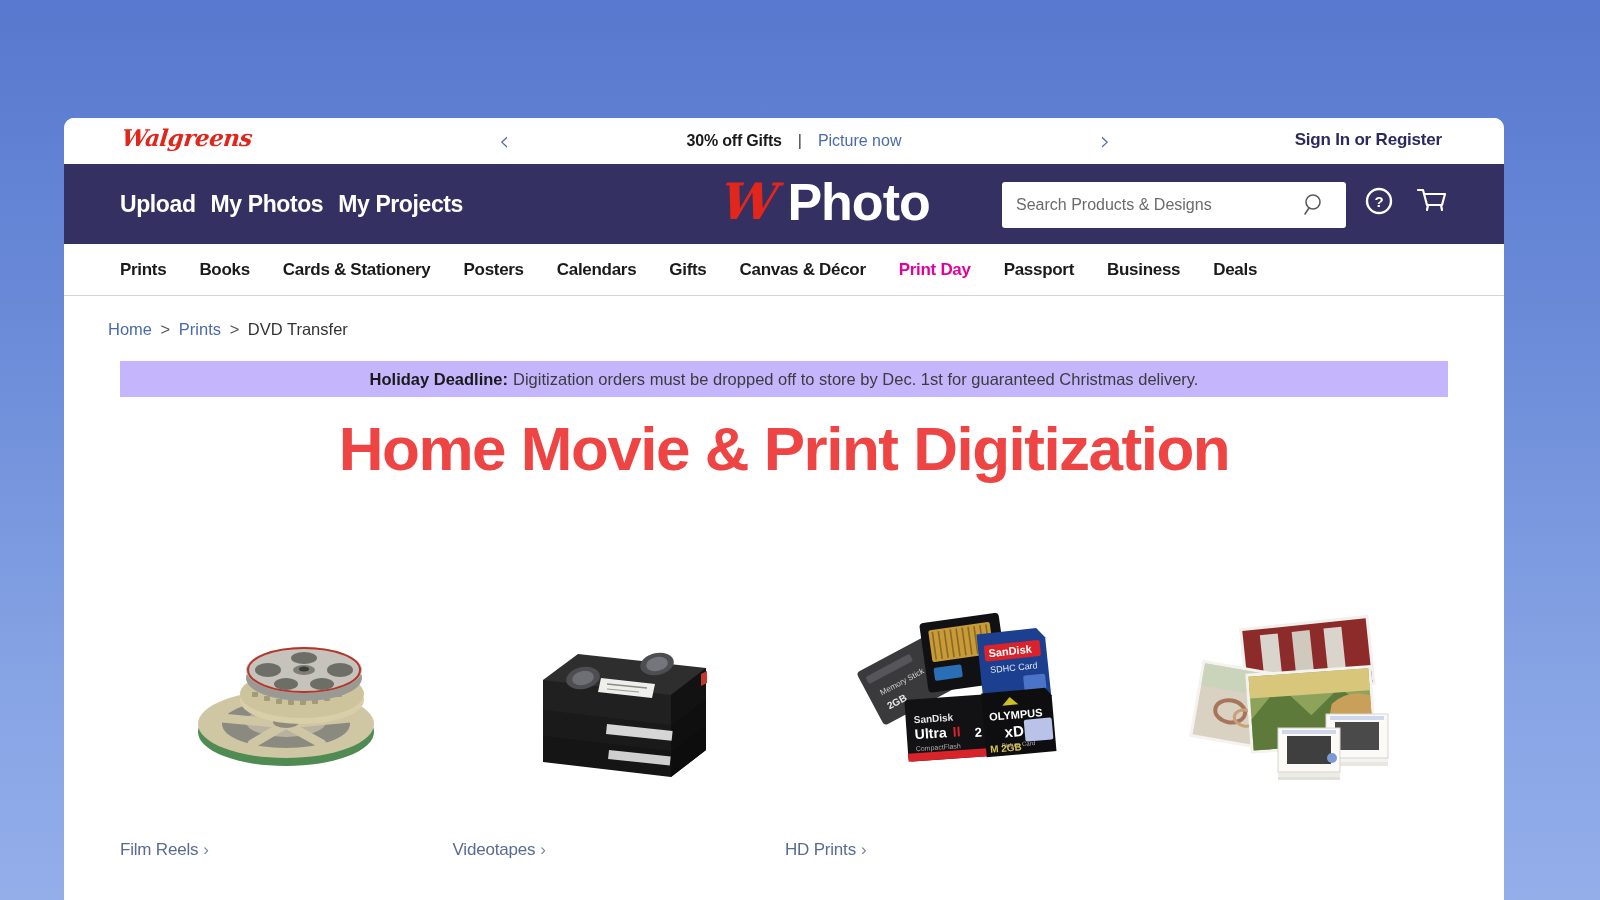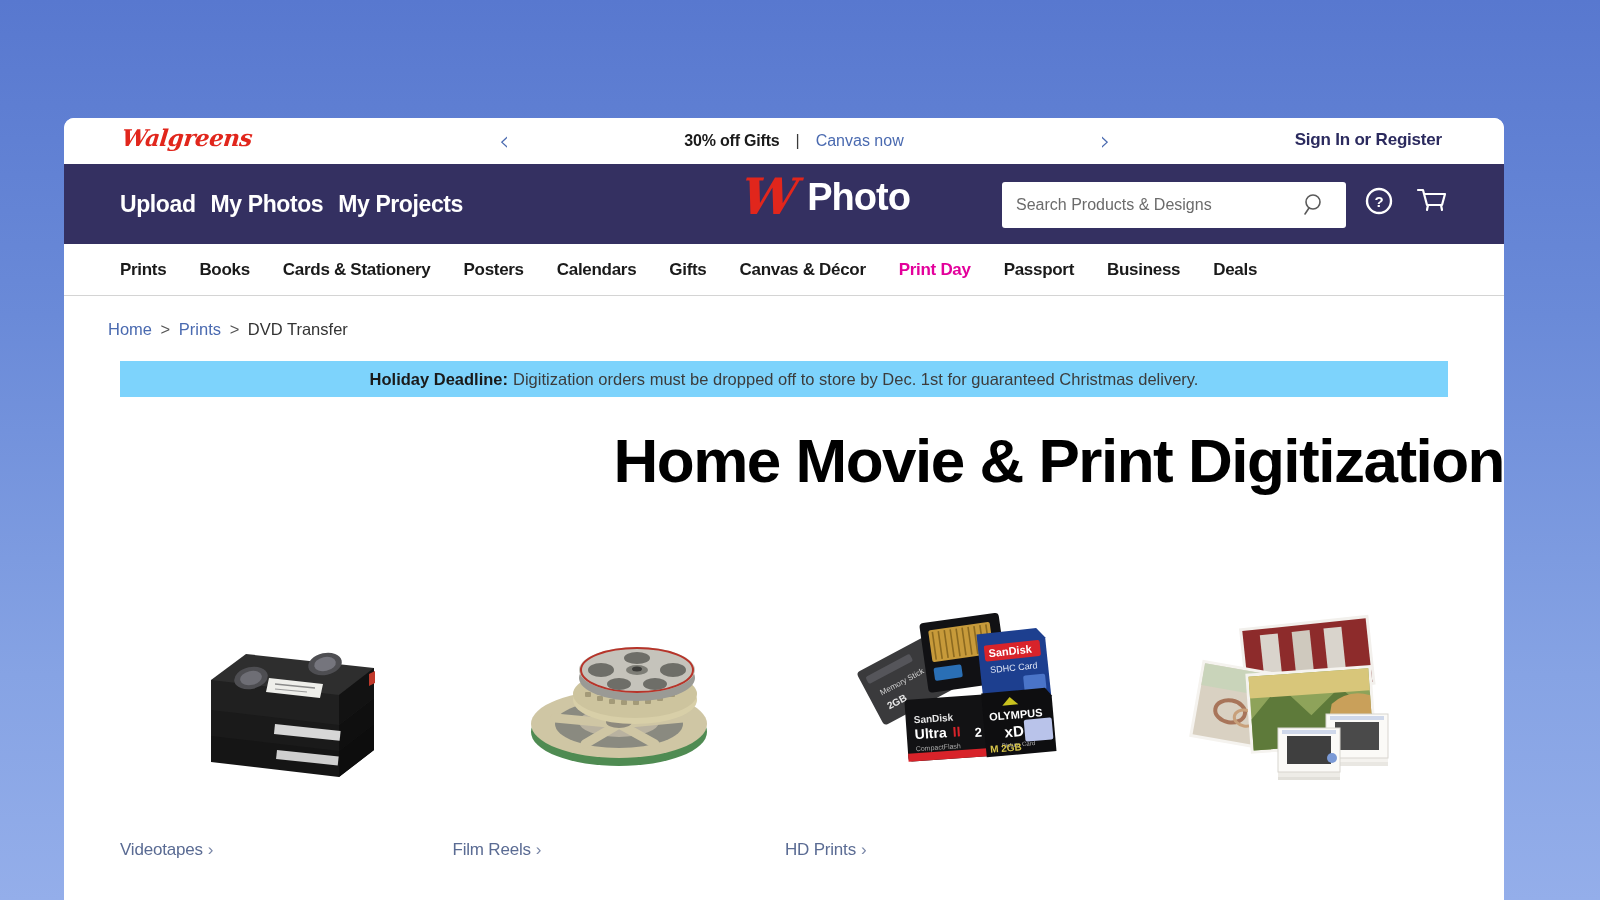--- a/index.html
+++ b/index.html
@@ -81,21 +81,21 @@
     position: absolute; left: 632px; top: 8px;
     width: 260px; display: flex; align-items: center; justify-content: center; gap: 9px;
   }
   .brand-w {
     font-family: "DejaVu Serif", serif;
     font-style: italic; font-weight: bold;
     font-size: 50px; color: #e1261c;
     line-height: 1; transform: skewX(-5deg);
   }
   .brand-text {
-    color: #ffffff; font-size: 38px; font-weight: bold; letter-spacing: -1px;
+    color: #ffffff; font-size: 52px; font-weight: bold; letter-spacing: -1px;
   }
   .search-wrap {
     position: absolute; left: 938px; top: 18px;
     width: 344px; height: 46px;
     background: #ffffff; border-radius: 3px;
     display: flex; align-items: center;
   }
   .search-input {
     border: none; outline: none; background: transparent;
     width: 280px; margin-left: 14px;
@@ -130,34 +130,34 @@
     padding: 24px 0 0 44px;
     font-size: 16.5px; color: #333333;
   }
   .breadcrumb a { color: #4a6ab0; text-decoration: none; }
   .breadcrumb .sep { color: #555; margin: 0 4px; }
 
   
   .holiday-banner {
     margin: 22px 56px 0 56px;
     height: 36px;
-    background: #7dd3fc;
+    background: #c4b5fd;
     display: flex; align-items: center; justify-content: center;
     font-size: 16.5px; color: #3c3c3c;
   }
   .holiday-banner b { color: #1a1a1a; margin-right: 5px; }
 
   
   .page-title {
-    margin-top: 28px;
-    text-align: right;
+    margin-top: 16px;
+    text-align: center;
     font-family: "Liberation Sans Narrow", "Liberation Sans", sans-serif;
     font-size: 62px;
     font-weight: bold;
-    color: #000000;
+    color: #ef4444;
     letter-spacing: -1.5px;
   }
 
   
   .tiles {
     position: absolute;
     left: 56px; top: 442px;
     width: 1330px;
     display: flex;
   }
@@ -181,21 +181,21 @@
 <div class="page-card">
 
   <div class="promo-bar">
     <div class="wg-logo">Walgreens</div>
 
     <div class="promo-arrow left">‹</div>
 
     <div class="promo-center">
       <span class="promo-deal">30% off Gifts</span>
       <span class="promo-sep">|</span>
-      <span class="promo-link">Canvas now</span>
+      <span class="promo-link">Picture now</span>
     </div>
 
     <div class="promo-arrow right">›</div>
 
     <div class="signin">Sign In or Register</div>
   </div>
 
   <div class="navbar">
     <div class="nav-left">
       <a href="#">Upload</a>
@@ -261,57 +261,20 @@
     <b>Holiday Deadline:</b>
     <span>Digitization orders must be dropped off to store by Dec. 1st for guaranteed Christmas delivery.</span>
   </div>
 
   <h1 class="page-title">Home Movie &amp; Print Digitization</h1>
 
   <div class="tiles">
 
     <div class="tile">
       <div class="tile-img">
-        <svg width="215" height="190" viewBox="0 0 215 190">
-          <g transform="translate(10,22)">
-
-            <path d="M22 122 L22 150 L150 165 L185 138 L185 110 Z" fill="#151515"></path>
-            <path d="M22 122 L150 137 L185 110 L57 96 Z" fill="#232323"></path>
-            <path d="M150 137 L150 165 L185 138 L185 110 Z" fill="#0d0d0d"></path>
-            <rect x="88" y="138" width="62" height="9" transform="rotate(6 88 138)" fill="#cfcfcf"></rect>
-
-            <path d="M22 96 L22 124 L150 139 L185 112 L185 84 Z" fill="#1a1a1a"></path>
-            <path d="M22 96 L150 111 L185 84 L57 70 Z" fill="#282828"></path>
-            <path d="M150 111 L150 139 L185 112 L185 84 Z" fill="#0f0f0f"></path>
-            <rect x="86" y="112" width="66" height="10" transform="rotate(6 86 112)" fill="#d6d6d6"></rect>
-
-            <path d="M22 68 L22 98 L150 113 L185 86 L185 56 Z" fill="#202020"></path>
-            <path d="M22 68 L150 83 L185 56 L57 42 Z" fill="#2e2e2e"></path>
-            <path d="M150 83 L150 113 L185 86 L185 56 Z" fill="#121212"></path>
-
-            <ellipse cx="62" cy="66" rx="17" ry="11" transform="rotate(-12 62 66)" fill="#4e4e52"></ellipse>
-            <ellipse cx="62" cy="66" rx="11" ry="7" transform="rotate(-12 62 66)" fill="#6e6e75"></ellipse>
-            <ellipse cx="136" cy="52" rx="17" ry="11" transform="rotate(-12 136 52)" fill="#4e4e52"></ellipse>
-            <ellipse cx="136" cy="52" rx="11" ry="7" transform="rotate(-12 136 52)" fill="#75757d"></ellipse>
-
-            <path d="M80 66 L134 72 L131 86 L77 80 Z" fill="#eeeeea"></path>
-            <path d="M86 72 L126 76" stroke="#8a8a8a" stroke-width="1.4"></path>
-            <path d="M86 77 L118 80" stroke="#9a9a9a" stroke-width="1.2"></path>
-
-            <path d="M180 62 L186 59 L186 71 L180 74 Z" fill="#c0392b"></path>
-          </g>
-        </svg>
-      </div>
-      <div class="tile-label">
-        <span>Videotapes</span><span class="chev">›</span>
-      </div>
-    </div>
-
-    <div class="tile">
-      <div class="tile-img">
         <svg width="200" height="190" viewBox="0 0 200 190">
           <g transform="translate(8,18)">
 
             <ellipse cx="92" cy="124" rx="88" ry="34" fill="#4f8b52"></ellipse>
             <ellipse cx="92" cy="116" rx="88" ry="34" fill="#cfc6a4"></ellipse>
             <ellipse cx="92" cy="116" rx="64" ry="24" fill="#8a8a80"></ellipse>
             <ellipse cx="92" cy="114" rx="40" ry="15" fill="#b9b2a0"></ellipse>
 
             <g stroke="#cfc6a4" stroke-width="9" stroke-linecap="round">
               <line x1="92" y1="116" x2="28" y2="110"></line>
@@ -346,20 +309,57 @@
               <ellipse cx="92" cy="76" rx="12" ry="6"></ellipse>
               <ellipse cx="128" cy="76" rx="12" ry="6"></ellipse>
             </g>
             <ellipse cx="110" cy="62" rx="11" ry="5" fill="#7d7d76"></ellipse>
             <ellipse cx="110" cy="61" rx="5" ry="2.5" fill="#3d3d3a"></ellipse>
           </g>
         </svg>
       </div>
       <div class="tile-label">
         <span>Film Reels</span><span class="chev">›</span>
+      </div>
+    </div>
+
+    <div class="tile">
+      <div class="tile-img">
+        <svg width="215" height="190" viewBox="0 0 215 190">
+          <g transform="translate(10,22)">
+
+            <path d="M22 122 L22 150 L150 165 L185 138 L185 110 Z" fill="#151515"></path>
+            <path d="M22 122 L150 137 L185 110 L57 96 Z" fill="#232323"></path>
+            <path d="M150 137 L150 165 L185 138 L185 110 Z" fill="#0d0d0d"></path>
+            <rect x="88" y="138" width="62" height="9" transform="rotate(6 88 138)" fill="#cfcfcf"></rect>
+
+            <path d="M22 96 L22 124 L150 139 L185 112 L185 84 Z" fill="#1a1a1a"></path>
+            <path d="M22 96 L150 111 L185 84 L57 70 Z" fill="#282828"></path>
+            <path d="M150 111 L150 139 L185 112 L185 84 Z" fill="#0f0f0f"></path>
+            <rect x="86" y="112" width="66" height="10" transform="rotate(6 86 112)" fill="#d6d6d6"></rect>
+
+            <path d="M22 68 L22 98 L150 113 L185 86 L185 56 Z" fill="#202020"></path>
+            <path d="M22 68 L150 83 L185 56 L57 42 Z" fill="#2e2e2e"></path>
+            <path d="M150 83 L150 113 L185 86 L185 56 Z" fill="#121212"></path>
+
+            <ellipse cx="62" cy="66" rx="17" ry="11" transform="rotate(-12 62 66)" fill="#4e4e52"></ellipse>
+            <ellipse cx="62" cy="66" rx="11" ry="7" transform="rotate(-12 62 66)" fill="#6e6e75"></ellipse>
+            <ellipse cx="136" cy="52" rx="17" ry="11" transform="rotate(-12 136 52)" fill="#4e4e52"></ellipse>
+            <ellipse cx="136" cy="52" rx="11" ry="7" transform="rotate(-12 136 52)" fill="#75757d"></ellipse>
+
+            <path d="M80 66 L134 72 L131 86 L77 80 Z" fill="#eeeeea"></path>
+            <path d="M86 72 L126 76" stroke="#8a8a8a" stroke-width="1.4"></path>
+            <path d="M86 77 L118 80" stroke="#9a9a9a" stroke-width="1.2"></path>
+
+            <path d="M180 62 L186 59 L186 71 L180 74 Z" fill="#c0392b"></path>
+          </g>
+        </svg>
+      </div>
+      <div class="tile-label">
+        <span>Videotapes</span><span class="chev">›</span>
       </div>
     </div>
 
     <div class="tile">
       <div class="tile-img">
         <svg width="215" height="190" viewBox="0 0 215 190">
           <g transform="translate(8,14)">
 
             <g transform="rotate(-28 60 80)">
               <rect x="16" y="44" width="86" height="60" rx="4" fill="#3a3a3c"></rect>

